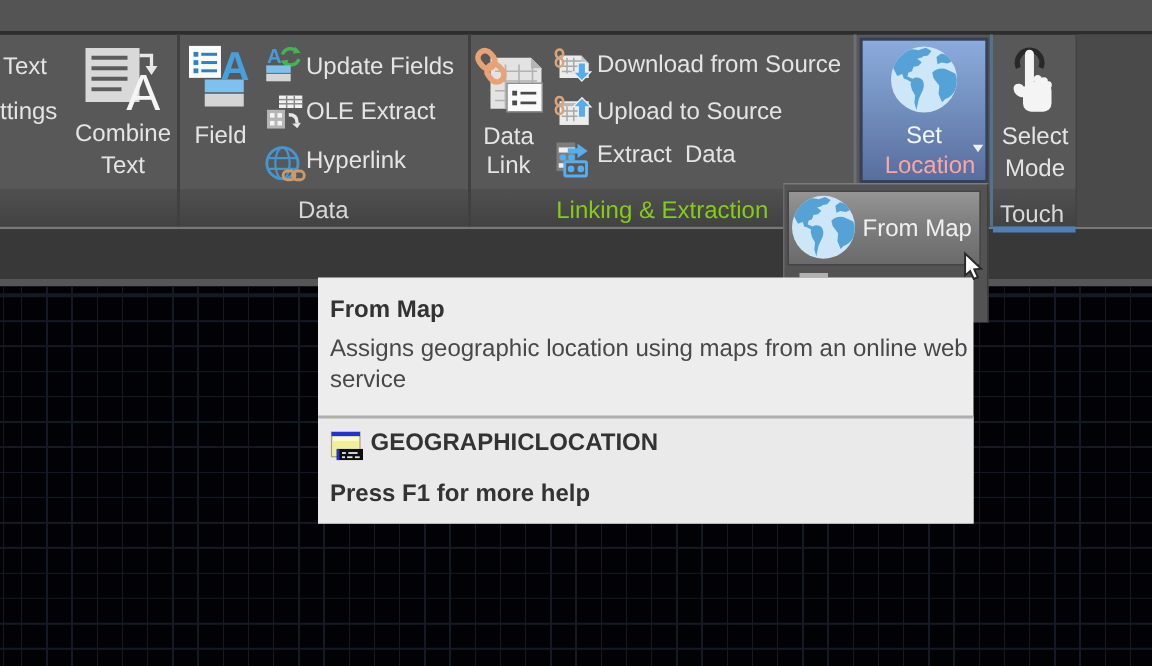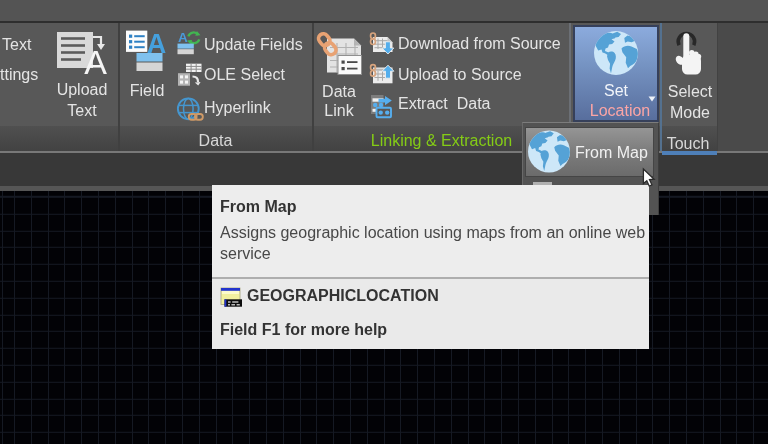--- a/index.html
+++ b/index.html
@@ -34,26 +34,26 @@
     repeating-linear-gradient(90deg,#151923 0,#151923 1px,transparent 1px,transparent 16.8px),
     repeating-linear-gradient(0deg,#151923 0,#151923 1px,transparent 1px,transparent 16.8px);
   background-position:14px 0,0 5.8px;"></div>
 
 <div class="abs" style="left:572.5px;top:24.5px;width:86px;height:97px;box-sizing:border-box;
   background:linear-gradient(180deg,#8cabdd 0%,#7795c4 38%,#586e9d 100%);
   border:2px solid #36405a;"></div>
 
 <div class="t" style="left:2px;top:37px;">Text</div>
 <div class="t" style="left:0px;top:67px;">ttings</div>
-<div class="t ctr" style="left:42px;top:82px;width:80px;">Upload</div>
+<div class="t ctr" style="left:42px;top:82px;width:80px;">Combine</div>
 <div class="t ctr" style="left:42px;top:103px;width:80px;">Text</div>
 
 <div class="t ctr" style="left:107px;top:83px;width:80px;">Field</div>
 <div class="t" style="left:204px;top:36.5px;">Update Fields</div>
-<div class="t" style="left:204px;top:66.5px;">OLE Select</div>
+<div class="t" style="left:204px;top:66.5px;">OLE Extract</div>
 <div class="t" style="left:204px;top:99.5px;">Hyperlink</div>
 <div class="t ctr" style="left:119px;top:133px;width:193px;color:#d8d8d8;">Data</div>
 
 <div class="t ctr" style="left:299px;top:84px;width:80px;">Data</div>
 <div class="t ctr" style="left:299px;top:103px;width:80px;">Link</div>
 <div class="t" style="left:398px;top:35.5px;">Download from Source</div>
 <div class="t" style="left:398px;top:66.5px;">Upload to Source</div>
 <div class="t" style="left:398px;top:96px;">Extract&nbsp; Data</div>
 <div class="t ctr" style="left:313px;top:133px;width:257px;color:#84cc16;">Linking &amp; Extraction</div>
 
@@ -73,21 +73,21 @@
 <div class="t" style="left:575px;top:145px;color:#f0f0f0;">From Map</div>
 
 <div class="abs" style="left:533px;top:181.5px;width:19px;height:3px;background:#b0b0b0;"></div>
 
 <div class="abs" style="left:212px;top:184.5px;width:437px;height:164px;background:#ededed;"></div>
 <div class="abs" style="left:212px;top:278px;width:437px;height:71px;background:#eaeaea;"></div>
 <div class="abs" style="left:212px;top:277px;width:437px;height:2px;background:#aeaeae;"></div>
 <div class="t" style="left:220px;top:199px;color:#333;font-weight:bold;">From Map</div>
 <div class="abs" style="left:220px;top:223px;width:430px;color:#484848;font-size:16px;line-height:20.5px;font-family:'Liberation Sans',sans-serif;">Assigns geographic location using maps from an online web service</div>
 <div class="t" style="left:247px;top:287.5px;color:#333;font-weight:bold;">GEOGRAPHICLOCATION</div>
-<div class="t" style="left:220px;top:321.5px;color:#333;font-weight:bold;">Field F1 for more help</div>
+<div class="t" style="left:220px;top:321.5px;color:#333;font-weight:bold;">Press F1 for more help</div>
 
 <svg class="abs" style="left:0;top:0;" width="768" height="444" viewBox="0 0 768 444">
   <defs>
     <clipPath id="gclip">
         <circle r="22"></circle>
       </clipPath>
     <g id="globe">
       <circle r="22" fill="#cde7f8"></circle>
       <g fill="#55a2d6" clip-path="url(#gclip)">
       <path d="M-20.5 -7.5 C-21.5 -13.5 -17 -18 -12 -19.5 C-8 -20.8 -4.5 -20 -2.5 -19 L-0.5 -17 L-1 -14.8 L-4.5 -13.8 L-1.5 -11.5 L-3.8 -9 L-7 -8.5 L-8 -5.5 L-10.5 -4.5 L-11 -2 L-8 -0.7 L-5.2 1.2 L-8.2 2 L-11.2 0.2 L-13.5 -0.6 L-14.5 -3.6 L-17.8 -2.4 L-19.3 -5.2 Z"></path>

